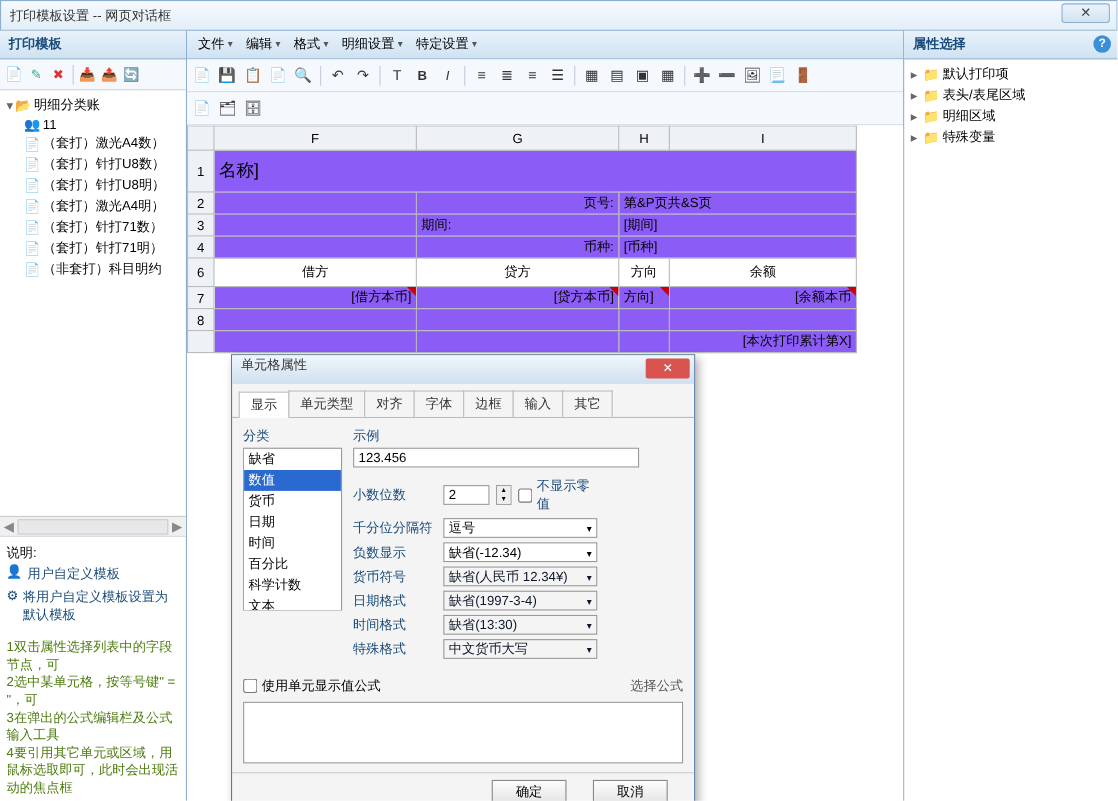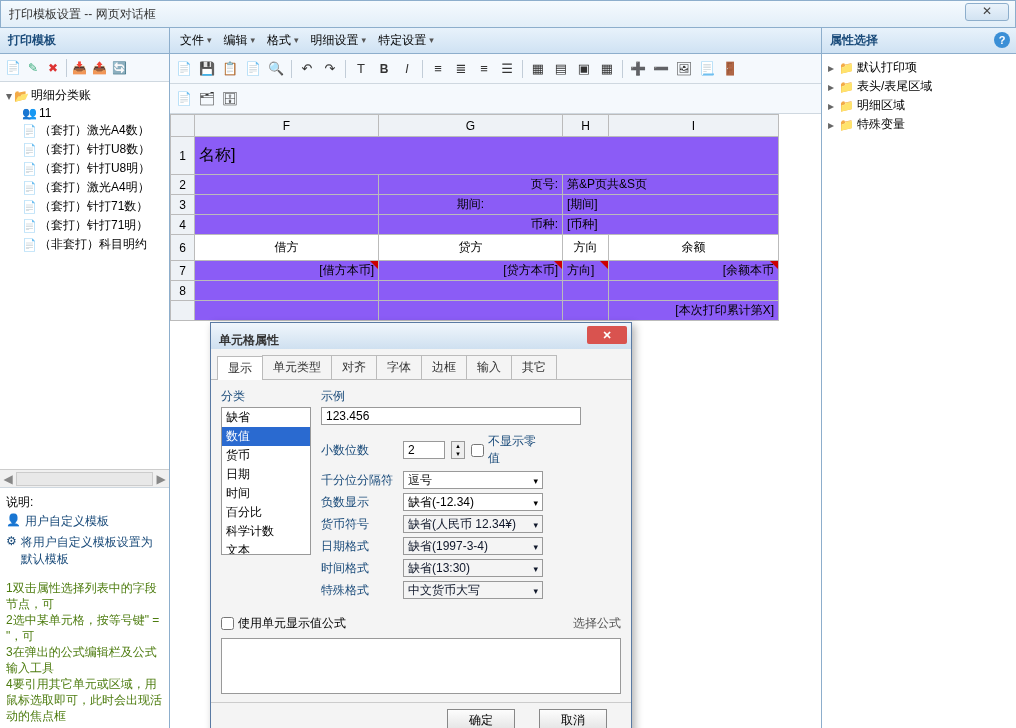--- a/index.html
+++ b/index.html
@@ -72,21 +72,21 @@
 .hints { padding: 4px 6px; color: #4d7c0f; font-size: 12px; line-height: 16px; }
 
 
 .rtree { padding: 4px; }
 .rtree-node { display: flex; align-items: center; padding: 1px 0; gap: 3px; }
 .rtree-toggle { width: 10px; text-align: center; color: #666; }
 .rtree-folder::before { content: "📁"; color: #e6b23a; }
 
 
 .modal { position: absolute; left: 210px; top: 322px; width: 422px; background: #f4f4f4; border: 1px solid #5a7aa3; box-shadow: 3px 3px 8px rgba(0,0,0,0.3); }
-.modal-title { height: 26px; background: linear-gradient(#f0f6fc,#cfe0f0); display: flex; align-items: flex-end; padding: 0 8px; position: relative; color: #333; font-weight: bold; }
+.modal-title { height: 26px; background: linear-gradient(#f0f6fc,#cfe0f0); display: flex; align-items: flex-start; padding: 0 8px; position: relative; color: #333; }
 .modal-close { position: absolute; right: 4px; top: 3px; width: 40px; height: 18px; background: #d9534f; color: #fff; text-align: center; line-height: 18px; border-radius: 2px; font-size: 11px; }
 .modal-tabs { display: flex; border-bottom: 1px solid #bbb; padding: 6px 6px 0; gap: 0; }
 .mtab { padding: 3px 10px; border: 1px solid #bbb; border-bottom: none; background: #f4f4f4; margin-right: -1px; color: #333; }
 .mtab.active { background: #fff; position: relative; top: 1px; }
 .modal-body { padding: 8px 10px; display: flex; gap: 10px; }
 .mleft { width: 90px; }
 .mlabel { color: #1a4b7a; margin-bottom: 2px; }
 .mlist { border: 1px solid #999; background: #fff; height: 148px; overflow: auto; }
 .mlist div { padding: 1px 4px; }
 .mlist .sel { background: #2a6ad0; color: #fff; }
@@ -274,21 +274,21 @@
         </tr>
         <tr>
           <td class="rowhead">2</td>
           <td class="cell"></td>
           <td class="cell" style="text-align:right">页号:</td>
           <td class="cell" colspan="2">第&amp;P页共&amp;S页</td>
         </tr>
         <tr>
           <td class="rowhead">3</td>
           <td class="cell"></td>
-          <td class="cell" style="text-align:center">期间:</td>
+          <td class="cell" style="text-align:left">期间:</td>
           <td class="cell" colspan="2">[期间]</td>
         </tr>
         <tr>
           <td class="rowhead">4</td>
           <td class="cell"></td>
           <td class="cell" style="text-align:right">币种:</td>
           <td class="cell" colspan="2">[币种]</td>
         </tr>
         <tr style="height:26px">
           <td class="rowhead">6</td>

